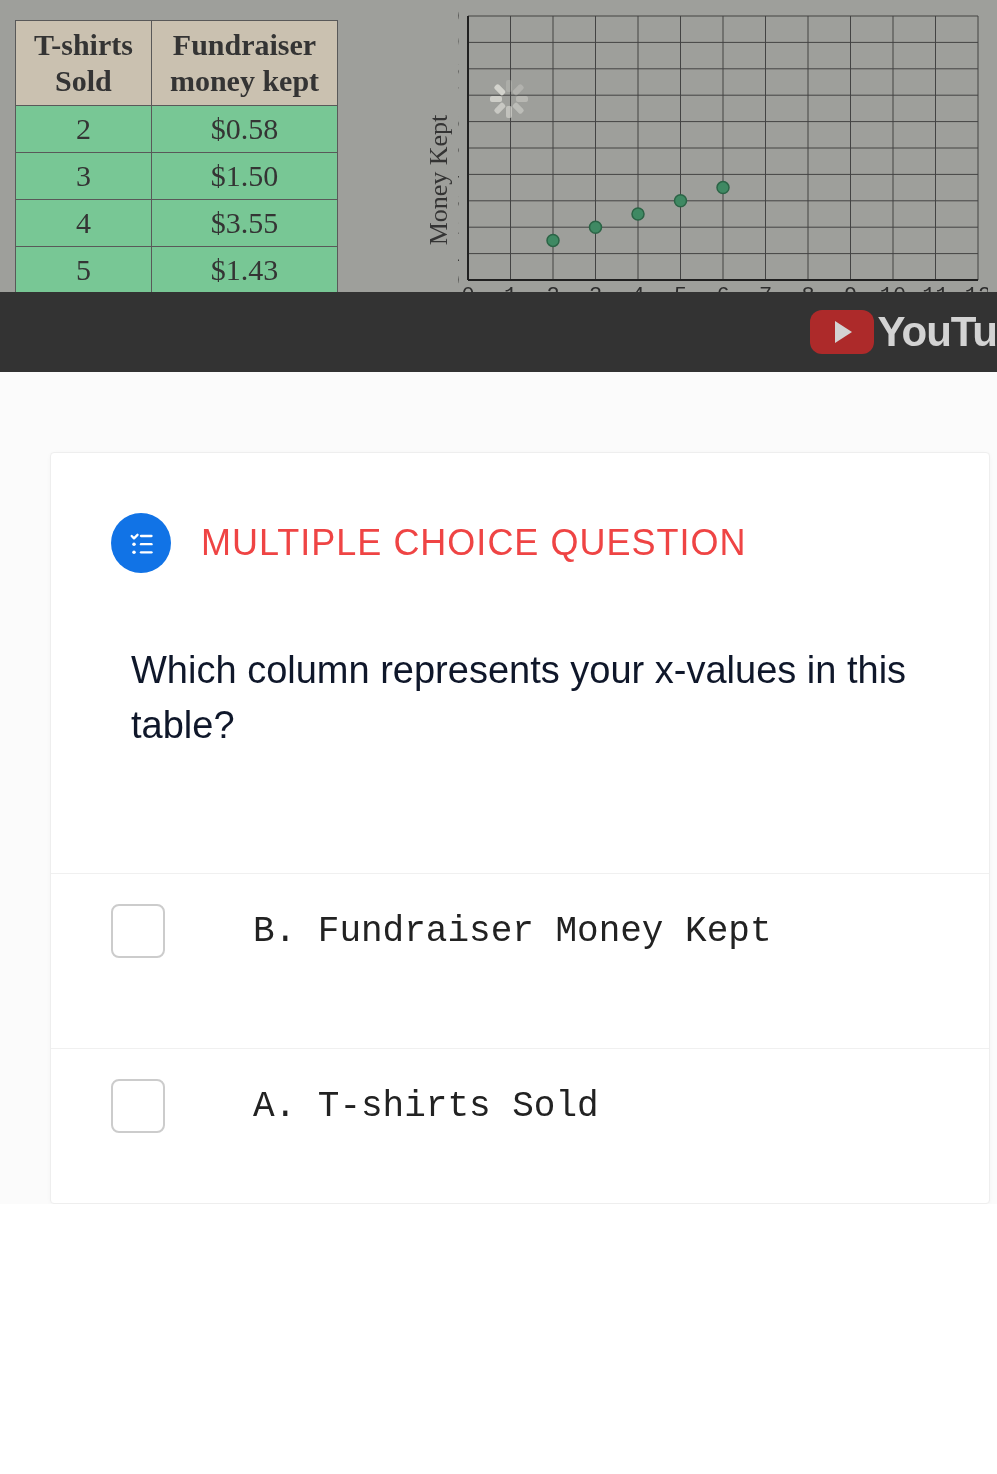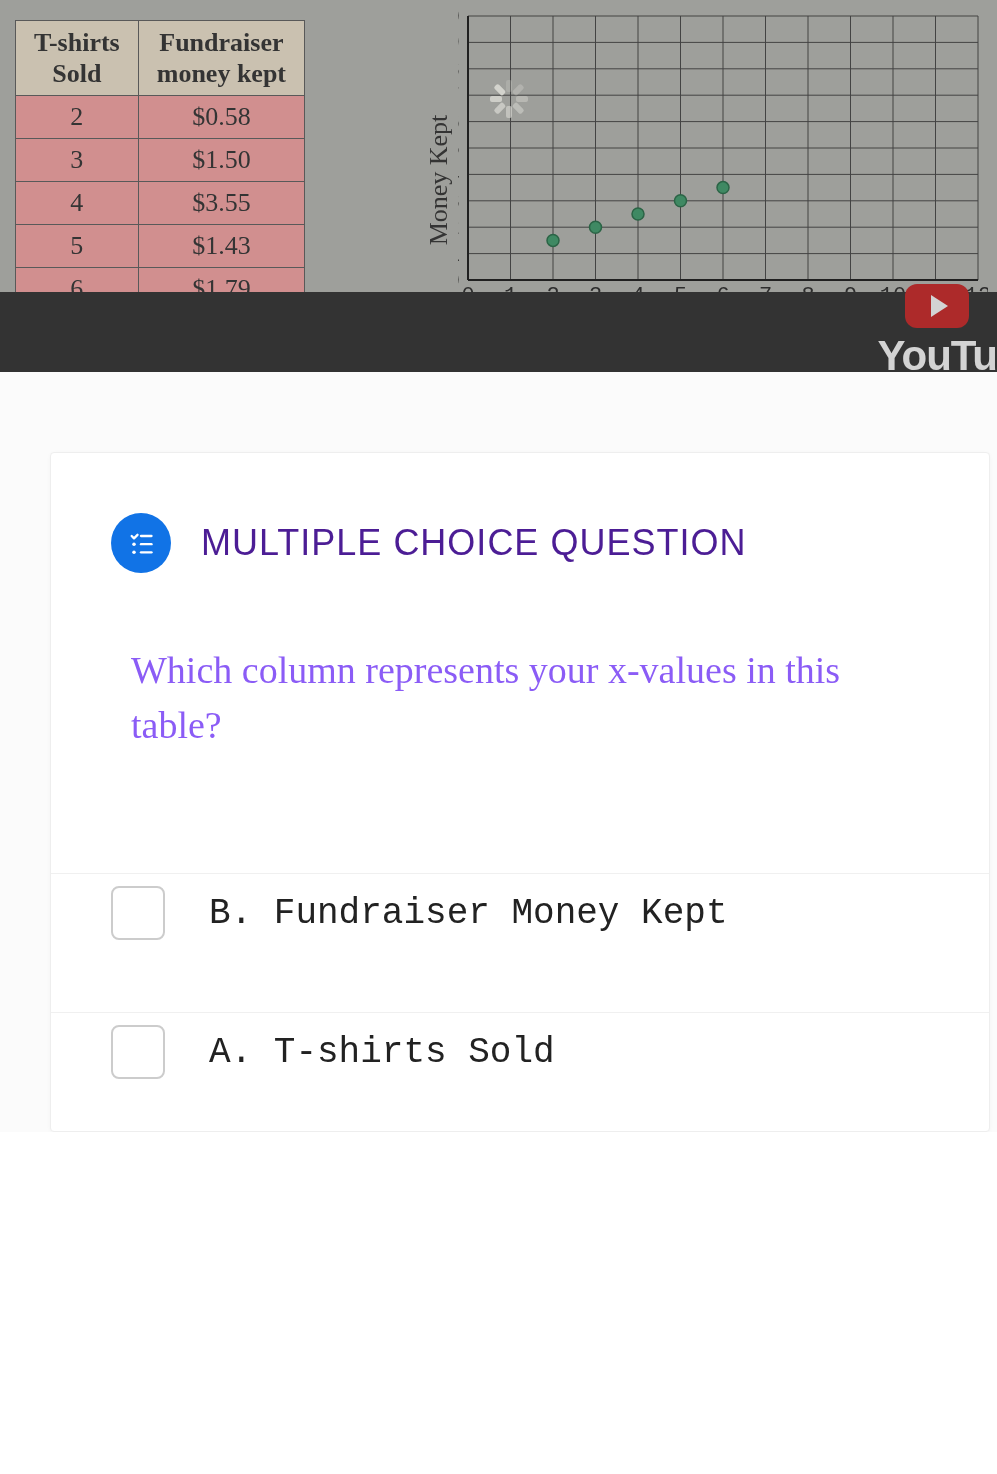--- a/index.html
+++ b/index.html
@@ -15,23 +15,23 @@
     position: absolute; inset: 0;
     background: rgba(80,80,80,0.25);
     pointer-events: none;
     z-index: 5;
   }
   
   .data-table {
     position: absolute;
     left: 15px; top: 20px;
     border-collapse: collapse;
-    background: #fca5a5;
+    background: #86efac;
     font-family: Georgia, 'Times New Roman', serif;
-    font-size: 26px;
+    font-size: 30px;
     color: #2b2b2b;
   }
   .data-table th, .data-table td {
     border: 1px solid #5c5c5c;
     padding: 6px 18px;
     text-align: center;
     font-weight: normal;
   }
   .data-table th {
     background: #f3e7d0;
@@ -83,21 +83,20 @@
     background: #2a2a2a;
     z-index: 3;
   }
   .yt-badge {
     position: absolute;
     right: 0; top: 50%;
     transform: translateY(-50%);
     display: flex;
     align-items: center;
     gap: 4px;
-    flex-direction: column;
   }
   .yt-icon {
     width: 64px; height: 44px;
     background: #cc1e1e;
     border-radius: 12px;
     display: flex; align-items: center; justify-content: center;
   }
   .yt-play { width: 0; height: 0; border-left: 17px solid #fff; border-top: 11px solid transparent; border-bottom: 11px solid transparent; margin-left: 4px; }
   .yt-text { color: #fff; font-weight: bold; font-size: 42px; font-family: Arial, sans-serif; letter-spacing: -1px; }
   
@@ -144,36 +143,36 @@
   }
   .q-icon {
     width: 60px; height: 60px;
     background: #1173e6;
     border-radius: 50%;
     display: flex; align-items: center; justify-content: center;
     flex-shrink: 0;
   }
   .q-type {
     font-size: 36px;
-    color: #4c1d95;
+    color: #ef4444;
     letter-spacing: 1px;
     font-weight: 400;
   }
   .q-text {
     font-size: 38px;
-    color: #8b5cf6;
+    color: #0f172a;
     line-height: 1.45;
     margin: 0 20px 120px 20px;
-    font-family: Liberation Serif, serif;
+    font-family: Liberation Sans, sans-serif;
   }
   .answer {
     display: flex;
     align-items: center;
-    gap: 44px;
-    padding: 12px 0;
+    gap: 88px;
+    padding: 30px 0;
     border-top: 1px solid #f0f0f0;
     margin: 0 -60px;
     padding-left: 60px;
   }
   .answer:first-of-type { border-top: none; }
   .checkbox {
     width: 54px; height: 54px;
     border: 2px solid #ccc;
     border-radius: 8px;
     flex-shrink: 0;

